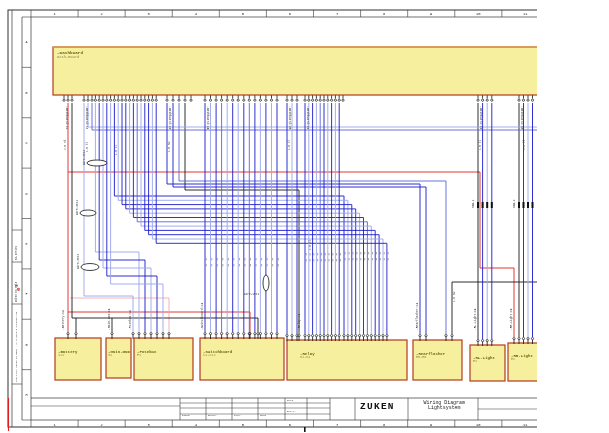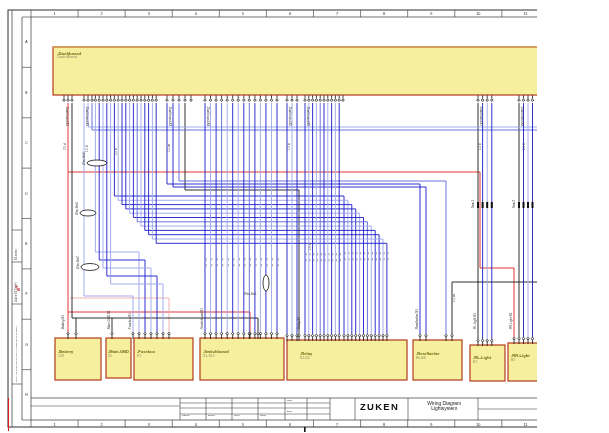--- a/index.html
+++ b/index.html
@@ -1,17 +1,17 @@
 <!DOCTYPE html>
 <html><head>
 <meta charset="utf-8">
 <style>
   html,body{margin:0;padding:0;background:#ffffff;}
   .page{position:relative;width:537px;height:433px;background:#ffffff;
-        font-family:Liberation Sans, sans-serif;overflow:hidden;}
+        font-family:Liberation Mono, monospace;overflow:hidden;}
   svg{position:absolute;left:0;top:0;}
   .ov{position:absolute;white-space:nowrap;transform-origin:0 0;line-height:1.05;color:#222;}
   .blklbl .nm{font-weight:bold;color:#6b6b10;font-size:7px;display:block;}
   .blklbl .sb{color:#8a8a60;font-size:6px;display:block;}
   .zuken{font-weight:bold;letter-spacing:1.5px;color:#111;font-size:11px;}
   .ttl{font-size:6px;text-align:center;color:#222;width:86px;}
   .tiny{font-size:6px;color:#333;}
 </style>
 </head>
 <body>

